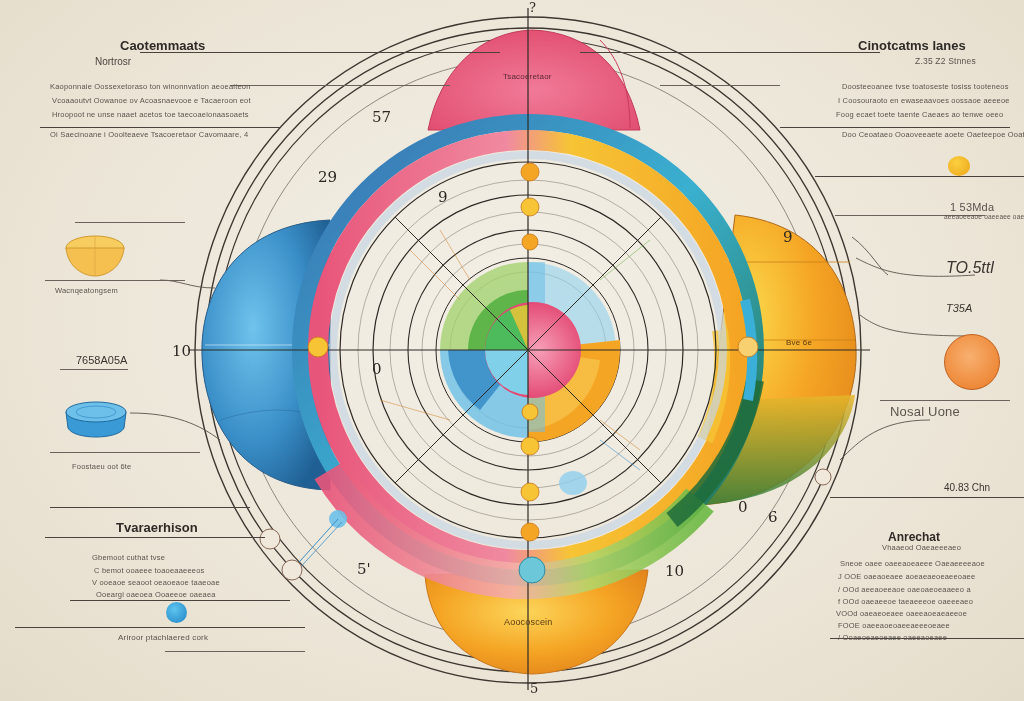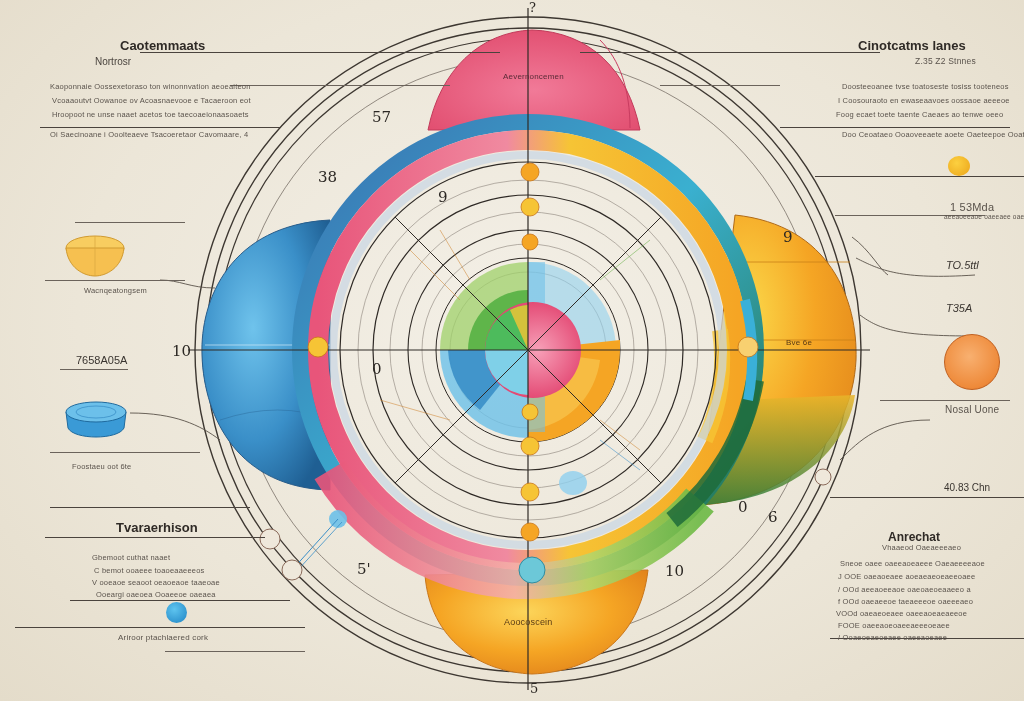--- a/index.html
+++ b/index.html
@@ -228,68 +228,68 @@
     <div class="lbl small" style="left:842px;top:130px">Doo Ceoataeo Ooaoveeaete aoete Oaeteepoe Ooatoee</div>
   </div>
 
   <div style="position:absolute;left:64px;top:232px;width:62px;height:46px;">
     <svg width="62" height="46" viewBox="0 0 62 46">
       <ellipse cx="31" cy="16" rx="29" ry="12" fill="#f8cd60" stroke="#d09a30" stroke-width="1"></ellipse>
       <path d="M 2 16 C 4 36 20 44 31 44 C 42 44 58 36 60 16 Z" fill="#f6c050" stroke="#d09a30" stroke-width="1"></path>
       <line x1="31" y1="4" x2="31" y2="44" stroke="#d8a840" stroke-width="0.7"></line>
     </svg>
   </div>
-  <div class="lbl small" style="left:84px;top:286px">Wacnqeatongsem</div>
+  <div class="lbl small" style="left:55px;top:286px">Wacnqeatongsem</div>
   <div class="lbl" style="left:76px;top:354px;font-size:11px;color:#3a3530">7658A05A</div>
   <div style="position:absolute;left:64px;top:398px;width:64px;height:44px;">
     <svg width="64" height="44" viewBox="0 0 64 44">
       <path d="M 2 14 L 4 30 C 10 42 54 42 60 30 L 62 14 Z" fill="#3a9ad6" stroke="#1f6a9e" stroke-width="1"></path>
       <ellipse cx="32" cy="14" rx="30" ry="10" fill="#6cc0ea" stroke="#1f6a9e" stroke-width="1"></ellipse>
       <ellipse cx="32" cy="14" rx="20" ry="6" fill="none" stroke="#2a80bc" stroke-width="0.6"></ellipse>
     </svg>
   </div>
   <div class="lbl small" style="left:72px;top:462px">Foostaeu oot 6te</div>
 
   <div>
     <div class="lbl title" style="left:116px;top:520px">Tvaraerhison</div>
-    <div class="lbl small" style="left:92px;top:553px">Gbemoot cuthat naaet</div>
+    <div class="lbl small" style="left:92px;top:553px">Gbemoot cuthat tvse</div>
     <div class="lbl small" style="left:94px;top:566px">C bemot ooaeee toaoeaaeeeos</div>
     <div class="lbl small" style="left:92px;top:578px">V ooeaoe seaoot oeaoeaoe taaeoae</div>
     <div class="lbl small" style="left:96px;top:590px">Ooeargi oaeoea Ooaeeoe oaeaea</div>
     <div style="position:absolute;left:166px;top:602px;width:21px;height:21px;border-radius:50%;background:radial-gradient(circle at 40% 35%,#5ec4ef,#1f84c4);"></div>
     <div class="lbl small" style="left:118px;top:633px;font-size:8px">Ariroor ptachlaered cork</div>
   </div>
 
   <div style="position:absolute;left:948px;top:156px;width:22px;height:20px;border-radius:50%;background:radial-gradient(circle at 40% 35%,#fcd040,#eba419);"></div>
   <div class="lbl small" style="left:950px;top:201px;font-size:11px">1 53Mda</div>
   <div class="lbl small" style="left:944px;top:213px;font-size:6.5px">aeeaoeeaoe oaeeaee oaeeaeee</div>
-  <div class="lbl" style="left:946px;top:259px;font-size:11px;font-style:italic">TO.5ttl</div>
+  <div class="lbl" style="left:946px;top:259px;font-size:16px;font-style:italic">TO.5ttl</div>
   <div class="lbl" style="left:946px;top:302px;font-size:11px;font-style:italic">T35A</div>
   <div style="position:absolute;left:944px;top:334px;width:54px;height:54px;border-radius:50%;background:radial-gradient(circle at 45% 40%,#f8b070,#ee8a3a 70%,#d86a20);border:1px solid #c06020;"></div>
-  <div class="lbl small" style="left:945px;top:404px;font-size:10px">Nosal Uone</div>
+  <div class="lbl small" style="left:890px;top:404px;font-size:13px">Nosal Uone</div>
   <div class="lbl" style="left:944px;top:482px;font-size:10px">40.83 Chn</div>
 
   <div>
     <div class="lbl title" style="left:888px;top:530px;font-size:12px">Anrechat</div>
     <div class="lbl small" style="left:882px;top:543px;">Vhaaeod Oaeaeeeaeo</div>
     <div class="lbl small" style="left:840px;top:559px">Sneoe oaee oaeeaoeaeee Oaeaeeeeaoe</div>
     <div class="lbl small" style="left:838px;top:572px">J OOE oaeaoeaee aoeaeaeoeaeeoaee</div>
     <div class="lbl small" style="left:838px;top:585px">/ OOd aeeaoeeaoe oaeoaeoeaaeeo a</div>
     <div class="lbl small" style="left:838px;top:597px">f OOd oaeaeeoe taeaeeeoe oaeeeaeo</div>
     <div class="lbl small" style="left:836px;top:609px">VOOd oaeaeoeaee oaeeaoeaeaeeoe</div>
     <div class="lbl small" style="left:838px;top:621px">FOOE oaeeaoeoaeeaeeeoeaee</div>
     <div class="lbl small" style="left:838px;top:633px">/ Ooaeoeaeoeaee oaeeaoeaee</div>
   </div>
 
-  <div class="lbl small" style="left:503px;top:72px;font-size:8px;color:#5a2a36">Aevernoncemen</div>
+  <div class="lbl small" style="left:503px;top:72px;font-size:8px;color:#5a2a36">Tsacoeretaor</div>
   <div class="lbl small" style="left:504px;top:617px;font-size:9px;color:#5a3a14">Aoocoscein</div>
   <div class="lbl small" style="left:786px;top:338px;font-size:8px;color:#5a3a14">Bve 6e</div>
 
   <div class="lbl num" style="left:372px;top:108px">57</div>
-  <div class="lbl num" style="left:318px;top:168px">38</div>
+  <div class="lbl num" style="left:318px;top:168px">29</div>
   <div class="lbl num" style="left:438px;top:188px">9</div>
   <div class="lbl num" style="left:172px;top:342px">10</div>
   <div class="lbl num" style="left:372px;top:360px">0</div>
   <div class="lbl num" style="left:783px;top:228px">9</div>
   <div class="lbl num" style="left:738px;top:498px">0</div>
   <div class="lbl num" style="left:768px;top:508px">6</div>
   <div class="lbl num" style="left:357px;top:560px">5'</div>
   <div class="lbl num" style="left:665px;top:562px">10</div>
 
 </div>

